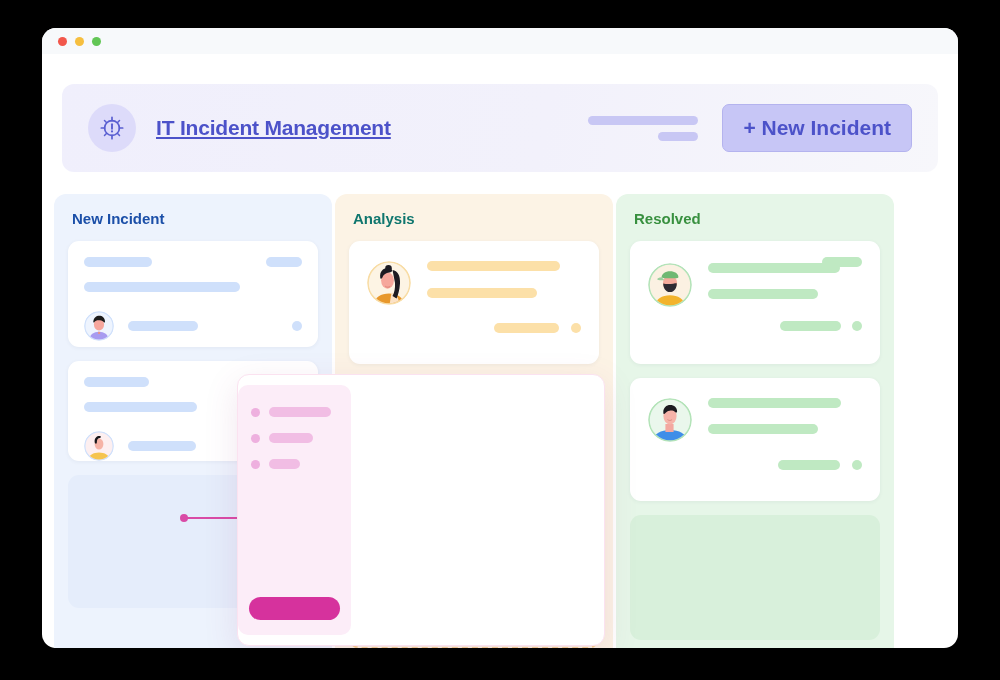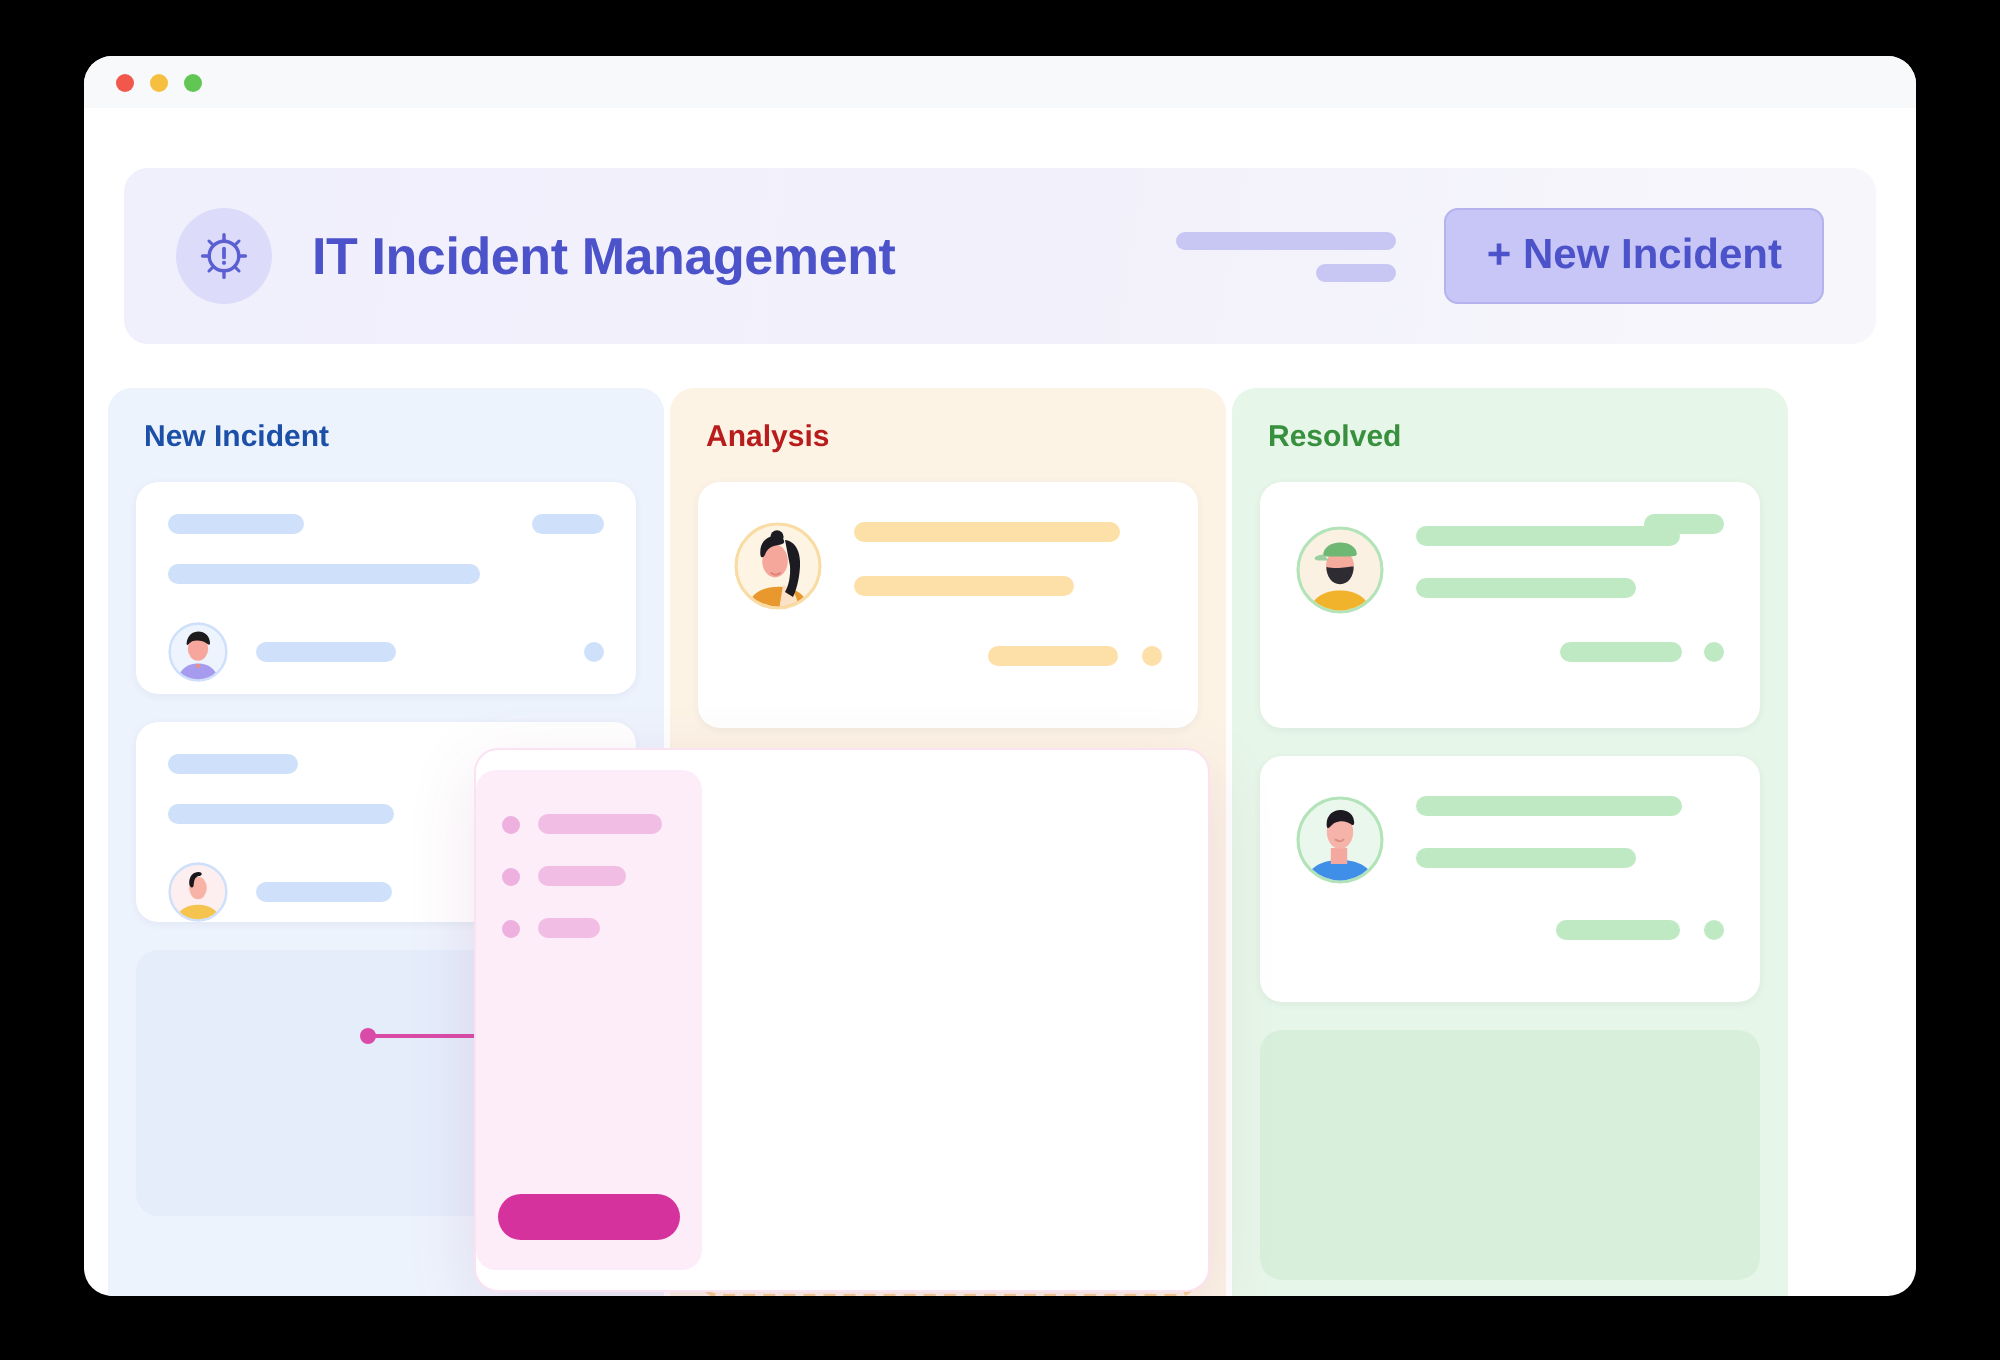--- a/index.html
+++ b/index.html
@@ -31,43 +31,44 @@
     position:absolute;left:20px;top:30px;width:876px;height:88px;
     background:linear-gradient(100deg,#f0effc 0%,#f2f1fb 55%,#f7f7fb 100%);
     border-radius:12px;display:flex;align-items:center;padding:0 26px;
     box-sizing:border-box;
   }
   .app-icon{
     width:48px;height:48px;border-radius:50%;background:#dddbfa;
     display:flex;align-items:center;justify-content:center;flex:0 0 auto;
   }
   .app-title{
-    margin-left:20px;font-size:26px;font-weight:bold;color:#4c52c9;
+    margin-left:20px;font-size:21px;font-weight:bold;color:#4c52c9;
     letter-spacing:-.2px;
+    text-decoration:underline;
   }
   .appbar-spacer{flex:1;}
   .ph-stack{display:flex;flex-direction:column;align-items:flex-end;gap:7px;margin-right:24px;}
   .ph-bar{height:9px;border-radius:5px;background:#c8c7f4;}
   .ph-bar.w1{width:110px;}
   .ph-bar.w2{width:40px;}
   .new-btn{
     background:#c7c6f6;border:1px solid #b4b3ee;border-radius:7px;
     color:#4c52c9;font-size:21px;font-weight:bold;
     padding:11px 20px;white-space:nowrap;cursor:pointer;
   }
 
   
   .board{position:absolute;left:12px;top:140px;width:876px;height:470px;display:flex;gap:3px;}
   .col{width:278px;border-radius:12px;padding:16px 14px 0 14px;box-sizing:border-box;position:relative;}
   .col.blue{background:#edf3fd;}
   .col.amber{background:#fcf3e5;}
   .col.green{background:#e6f6e8;}
   .col-title{font-size:15px;font-weight:bold;margin:0 0 14px 4px;}
   .col.blue  .col-title{color:#1b4fa8;}
-  .col.amber .col-title{color:#b91c1c;}
+  .col.amber .col-title{color:#0f766e;}
   .col.green .col-title{color:#38903f;}
 
   .card{
     background:#fff;border-radius:11px;padding:16px 16px;margin-bottom:14px;
     box-shadow:0 1px 4px rgba(30,50,90,.06);position:relative;box-sizing:border-box;
   }
   .bar{height:10px;border-radius:5px;display:block;}
   .row{display:flex;align-items:center;}
   .spacer{flex:1;}
 

